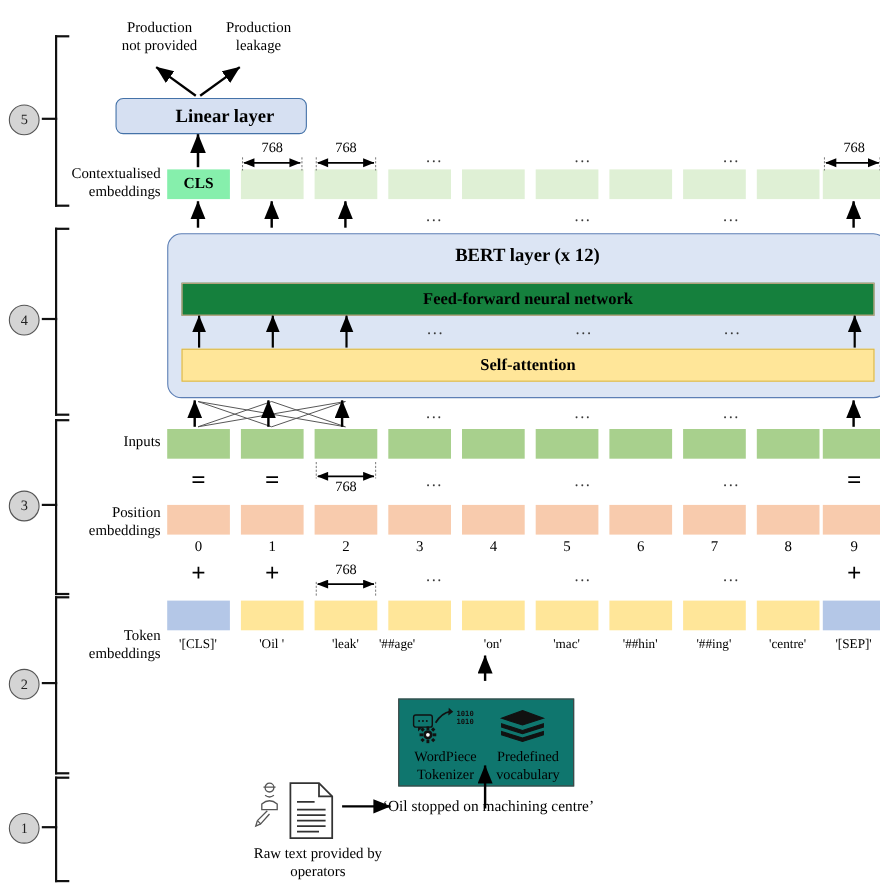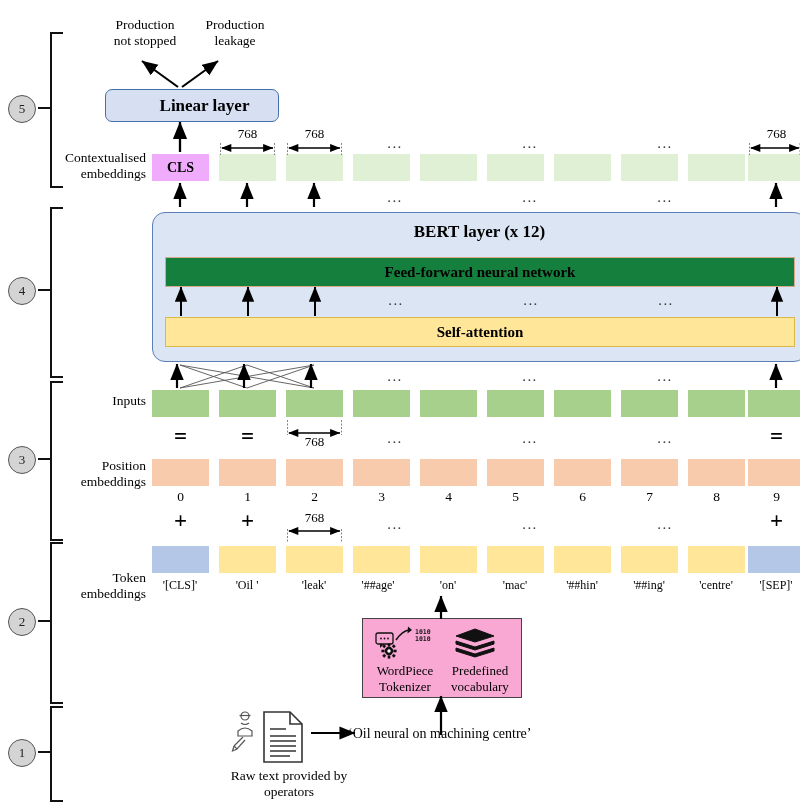--- a/index.html
+++ b/index.html
@@ -11,42 +11,42 @@
   
   .stage-badge{width:26px;height:26px;border-radius:50%;background:#d4d4d4;
       border:1.3px solid #555;font-size:13px;color:#222;}
   .stage-tick{height:1.6px;background:#111;}
   .bracket{border-left:2.2px solid #111;border-top:2.2px solid #111;
       border-bottom:2.2px solid #111;width:11px;}
 
   
   .cell{position:absolute;height:27px;width:57px;}
   .ctx-cell{background:#dff0d5;}
-  .ctx-cls{background:#f0abfc;}
+  .ctx-cls{background:#86efac;}
   .inp-cell{background:#a8d08d;}
   .pos-cell{background:#f8cbad;}
   .tok-cell{background:#ffe699;}
   .tok-special{background:#b4c7e7;}
 
   .linear-layer{background:#d6e0f2;border:1.4px solid #4472a8;border-radius:7px;
       font-weight:bold;font-size:17px;padding-left:25px;}
   .bert-box{background:#dce5f4;border:1.4px solid #5d7fb5;border-radius:13px;}
   .bert-title{font-weight:bold;font-size:17px;}
   .ffn-box{background:#15803d;border:1px solid #d8a98b;font-weight:bold;font-size:15px;}
   .attn-box{background:#ffe699;border:1px solid #d9b84c;font-weight:bold;font-size:15px;}
 
   .lbl{font-size:13.5px;line-height:1.18;text-align:center;}
   .lbl-r{font-size:13.5px;line-height:1.18;text-align:right;}
   .tok-lbl{font-size:12px;text-align:center;width:68px;}
   .posnum{font-size:13.5px;text-align:center;width:57px;}
   .dim{font-size:13px;text-align:center;}
   .ell{font-size:15px;letter-spacing:1.4px;color:#3a3a3a;text-align:center;width:40px;}
   .opsym{font-weight:bold;font-size:23px;text-align:center;width:57px;line-height:1;}
 
-  .tokbox{border:1.3px solid #444;background:#f9a8d4;}
+  .tokbox{border:1.3px solid #444;background:#0f766e;margin-top:17px;}
   .tokbox-lbl{font-size:13px;line-height:1.2;text-align:center;}
   .rawtxt{font-size:14px;white-space:nowrap;}
   svg{display:block;overflow:visible;}
 </style>
 </head>
 <body>
 
 <svg class="abs" width="0" height="0" style="left:0;top:0">
   <defs>
     <marker id="ah" markerWidth="9" markerHeight="9" refX="7.4" refY="3.1" orient="auto">
@@ -89,21 +89,21 @@
 
   <div class="abs bracket" style="left:50px;top:706px;height:92px;"></div>
   <div class="abs stage-tick" style="left:38px;top:751px;width:14px;"></div>
   <div class="abs ctr stage-badge" style="left:8px;top:739px;">
       <span>1</span>
     </div>
 </div>
 
 <div class="abs lbl" style="left:95px;top:17px;width:100px;">
   <div>Production</div>
-  <div>not stopped</div>
+  <div>not provided</div>
 </div>
 <div class="abs lbl" style="left:185px;top:17px;width:100px;">
   <div>Production</div>
   <div>leakage</div>
 </div>
 
 <svg class="abs" style="left:120px;top:55px;" width="130" height="35">
   <line x1="58" y1="32" x2="22" y2="6" stroke="#000" stroke-width="2.1" marker-end="url(#ah)"></line>
   <line x1="62" y1="32" x2="98" y2="6" stroke="#000" stroke-width="2.1" marker-end="url(#ah)"></line>
 </svg>
@@ -297,21 +297,21 @@
   <div class="cell tok-cell" style="left:487px;top:546px;"></div>
   <div class="cell tok-cell" style="left:554px;top:546px;"></div>
   <div class="cell tok-cell" style="left:621px;top:546px;"></div>
   <div class="cell tok-cell" style="left:688px;top:546px;"></div>
   <div class="cell tok-special" style="left:748px;top:546px;"></div>
 </div>
 
 <div class="abs tok-lbl" style="left:146px;top:578px;"><span>'[CLS]'</span></div>
 <div class="abs tok-lbl" style="left:213px;top:578px;"><span>'Oil '</span></div>
 <div class="abs tok-lbl" style="left:280px;top:578px;"><span>'leak'</span></div>
-<div class="abs tok-lbl" style="left:344px;top:578px;"><span>'##age'</span></div>
+<div class="abs tok-lbl" style="left:327px;top:578px;"><span>'##age'</span></div>
 <div class="abs tok-lbl" style="left:414px;top:578px;"><span>'on'</span></div>
 <div class="abs tok-lbl" style="left:481px;top:578px;"><span>'mac'</span></div>
 <div class="abs tok-lbl" style="left:548px;top:578px;"><span>'##hin'</span></div>
 <div class="abs tok-lbl" style="left:615px;top:578px;"><span>'##ing'</span></div>
 <div class="abs tok-lbl" style="left:682px;top:578px;"><span>'centre'</span></div>
 <div class="abs tok-lbl" style="left:742px;top:578px;"><span>'[SEP]'</span></div>
 
 <div class="abs tokbox" style="left:362px;top:618px;width:158px;height:78px;">
 
   <svg class="abs" style="left:12px;top:7px;" width="62" height="34" viewBox="0 0 62 34">
@@ -384,18 +384,18 @@
     <line x1="8" y1="31" x2="34" y2="31"></line>
     <line x1="8" y1="36" x2="34" y2="36"></line>
     <line x1="8" y1="41" x2="34" y2="41"></line>
     <line x1="8" y1="46" x2="28" y2="46"></line>
   </g>
 </svg>
 <svg class="abs" style="left:310px;top:726px;" width="48" height="14">
   <line x1="1" y1="7" x2="45" y2="7" stroke="#000" stroke-width="2.1" marker-end="url(#ah)"></line>
 </svg>
 <div class="abs rawtxt" style="left:348px;top:726px;">
-  <span>‘Oil neural on machining centre’</span>
+  <span>‘Oil stopped on machining centre’</span>
 </div>
 <div class="abs lbl" style="left:204px;top:768px;width:170px;">
   <div>Raw text provided by</div>
   <div>operators</div>
 </div>
 
 </body></html>

